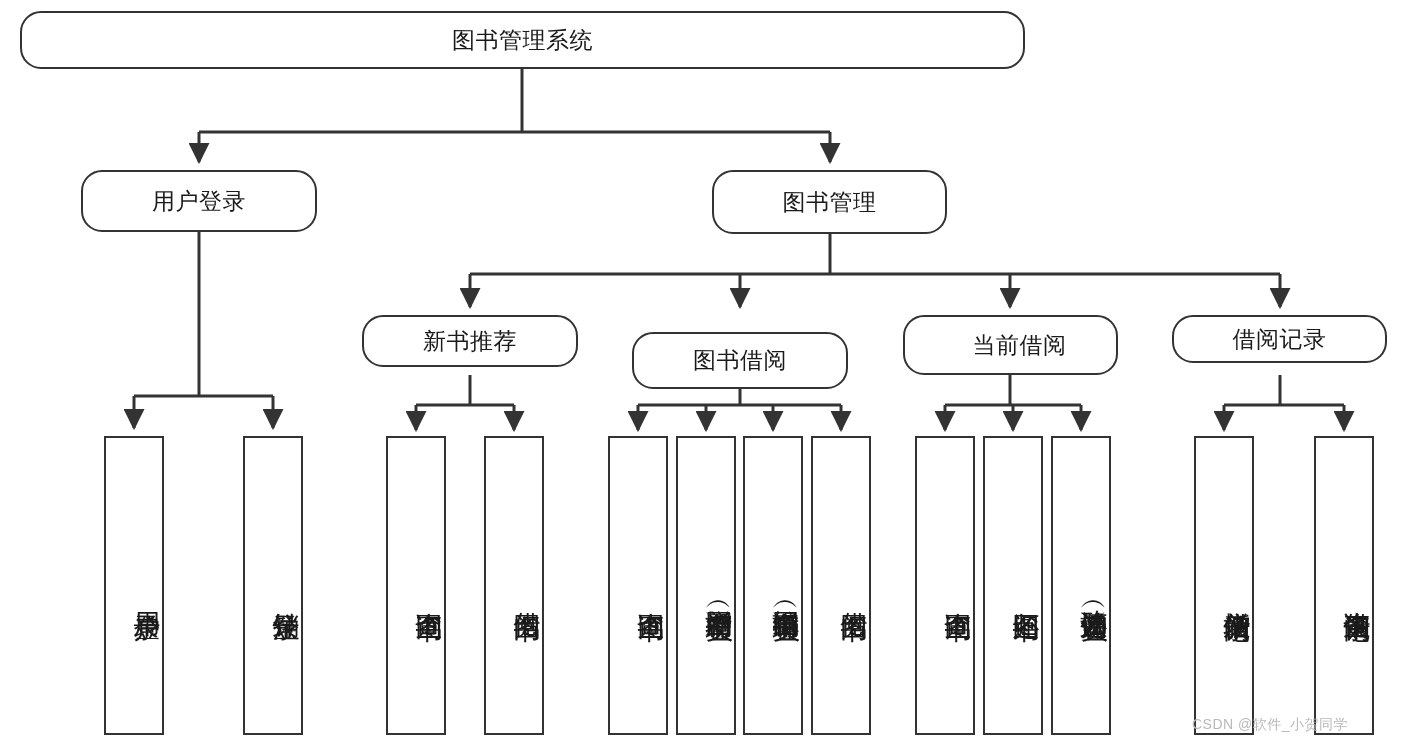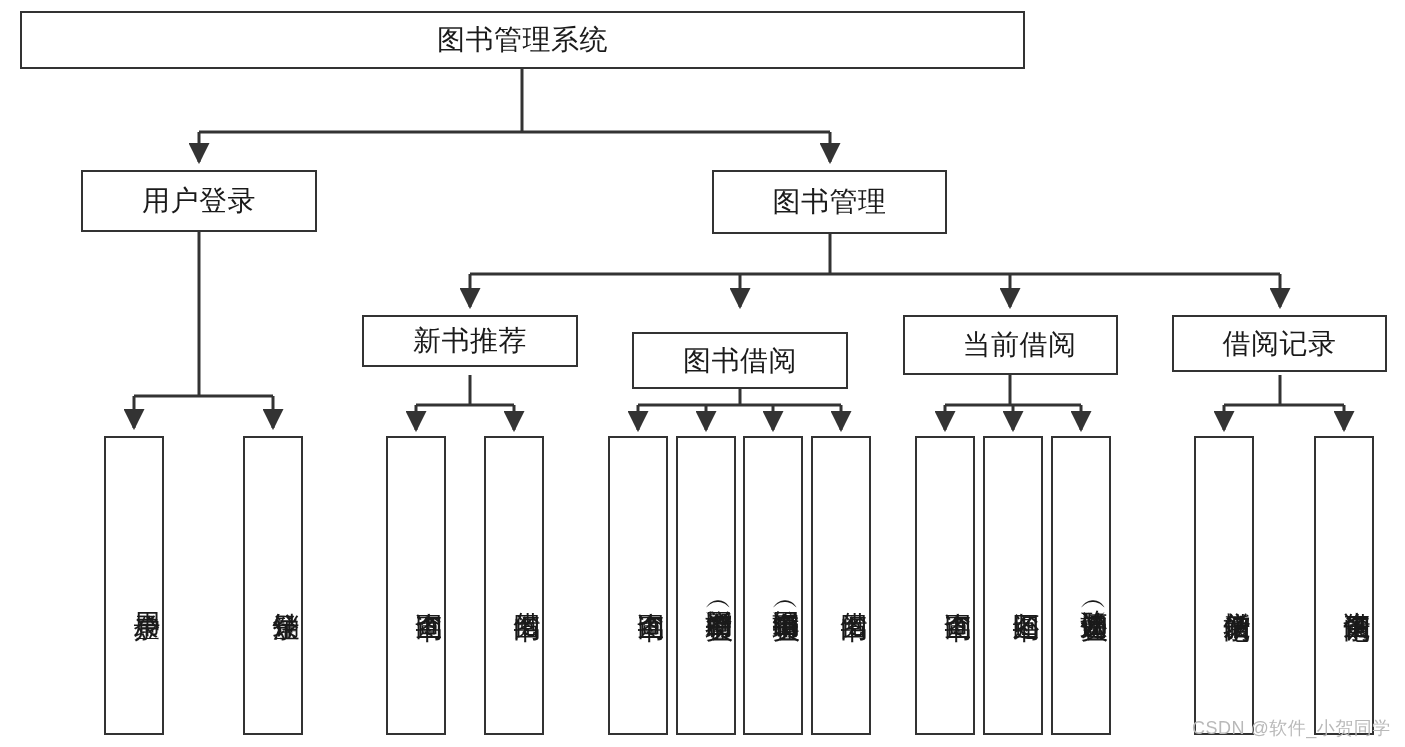--- a/index.html
+++ b/index.html
@@ -29,37 +29,38 @@
     position: absolute;
     box-sizing: border-box;
     background: #ffffff;
     border: 2px solid #333333;
     display: flex;
     align-items: center;
     justify-content: center;
     color: #1a1a1a;
   }
   .node-h {
-    font-size: 28px;
+    font-size: 23px;
     letter-spacing: 0.5px;
     white-space: nowrap;
+    border-radius: 21px;
   }
   .node-v {
     writing-mode: vertical-rl;
     text-orientation: upright;
     font-size: 27px;
     line-height: 1.12;
     letter-spacing: 1px;
     padding-top: 14px;
     align-items: flex-start;
     justify-content: center;
   }
   .watermark {
     position: absolute;
-    font-size: 18px;
+    font-size: 14px;
     color: #b9b9b9;
     white-space: nowrap;
     letter-spacing: 0.5px;
   }
 </style>
 </head>
 <body>
 
 <div id="canvas">
 
@@ -126,21 +127,21 @@
 
   <div class="node node-h" style="left:362px; top:315px; width:216px; height:52px;">
     <span>新书推荐</span>
   </div>
   <div class="node node-h" style="left:632px; top:332px; width:216px; height:57px;">
     <span>图书借阅</span>
   </div>
   <div class="node node-h" style="left:903px; top:315px; width:215px; height:60px;padding-left:18px;">
     <span>当前借阅</span>
   </div>
-  <div class="node node-h" style="left:1172px; top:315px; width:215px; height:57px;font-family:Liberation Serif, serif;">
+  <div class="node node-h" style="left:1172px; top:315px; width:215px; height:48px;font-family:Liberation Serif, serif;">
     <span>借阅记录</span>
   </div>
 
   <div class="node node-v" style="left:104px; top:436px; width:60px; height:299px;">
     <span>用户登录</span>
   </div>
   <div class="node node-v" style="left:243px; top:436px; width:60px; height:299px;">
     <span>注销登录</span>
   </div>
   <div class="node node-v" style="left:386px; top:436px; width:60px; height:299px;">

